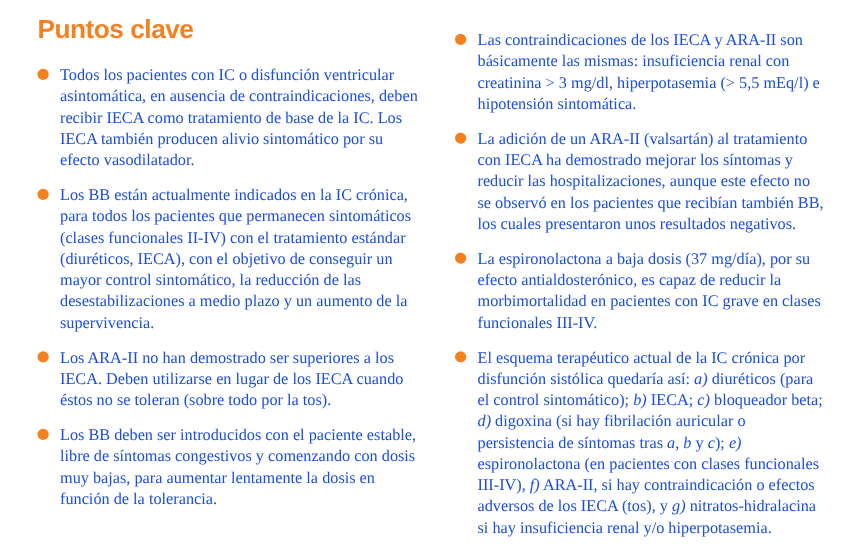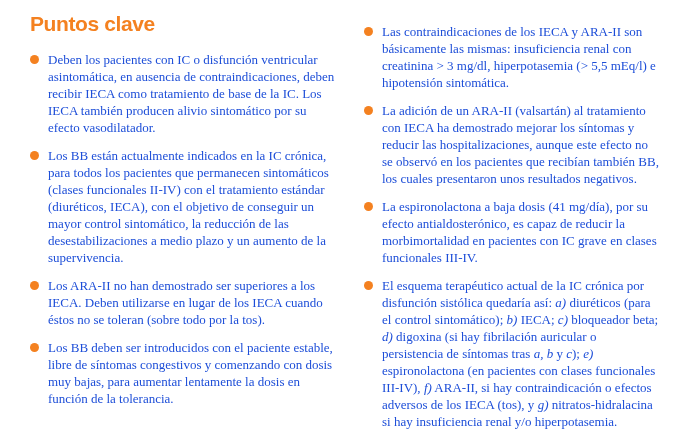--- a/index.html
+++ b/index.html
@@ -61,21 +61,21 @@
 </style>
 </head>
 <body>
 
 <div class="page">
   <div class="col col-left">
     <h1 class="title">Puntos clave</h1>
     <div class="bullet-list">
         <div class="bullet-item">
           <span class="dot"></span>
-          <span class="bullet-text"><span>Deben los pacientes con IC o disfunción ventricular asintomática, en ausencia de contraindicaciones, deben recibir IECA como tratamiento de base de la IC. Los IECA también producen alivio sintomático por su efecto vasodilatador.</span></span>
+          <span class="bullet-text"><span>Todos los pacientes con IC o disfunción ventricular asintomática, en ausencia de contraindicaciones, deben recibir IECA como tratamiento de base de la IC. Los IECA también producen alivio sintomático por su efecto vasodilatador.</span></span>
         </div>
         <div class="bullet-item">
           <span class="dot"></span>
           <span class="bullet-text"><span>Los BB están actualmente indicados en la IC crónica, para todos los pacientes que permanecen sintomáticos (clases funcionales II-IV) con el tratamiento estándar (diuréticos, IECA), con el objetivo de conseguir un mayor control sintomático, la reducción de las desestabilizaciones a medio plazo y un aumento de la supervivencia.</span></span>
         </div>
         <div class="bullet-item">
           <span class="dot"></span>
           <span class="bullet-text"><span>Los ARA-II no han demostrado ser superiores a los IECA. Deben utilizarse en lugar de los IECA cuando éstos no se toleran (sobre todo por la tos).</span></span>
         </div>
         <div class="bullet-item">
@@ -89,21 +89,21 @@
         <div class="bullet-item">
           <span class="dot"></span>
           <span class="bullet-text"><span>Las contraindicaciones de los IECA y ARA-II son básicamente las mismas: insuficiencia renal con creatinina &gt; 3 mg/dl, hiperpotasemia (&gt; 5,5 mEq/l) e hipotensión sintomática.</span></span>
         </div>
         <div class="bullet-item">
           <span class="dot"></span>
           <span class="bullet-text"><span>La adición de un ARA-II (valsartán) al tratamiento con IECA ha demostrado mejorar los síntomas y reducir las hospitalizaciones, aunque este efecto no se observó en los pacientes que recibían también BB, los cuales presentaron unos resultados negativos.</span></span>
         </div>
         <div class="bullet-item">
           <span class="dot"></span>
-          <span class="bullet-text"><span>La espironolactona a baja dosis (41 mg/día), por su efecto antialdosterónico, es capaz de reducir la morbimortalidad en pacientes con IC grave en clases funcionales III-IV.</span></span>
+          <span class="bullet-text"><span>La espironolactona a baja dosis (37 mg/día), por su efecto antialdosterónico, es capaz de reducir la morbimortalidad en pacientes con IC grave en clases funcionales III-IV.</span></span>
         </div>
         <div class="bullet-item">
           <span class="dot"></span>
           <span class="bullet-text"><span>El esquema terapéutico actual de la IC crónica por disfunción sistólica quedaría así: </span><i>a)</i><span> diuréticos (para el control sintomático); </span><i>b)</i><span> IECA; </span><i>c)</i><span> bloqueador beta; </span><i>d)</i><span> digoxina (si hay fibrilación auricular o persistencia de síntomas tras </span><i>a, b</i><span> y </span><i>c</i><span>); </span><i>e)</i><span> espironolactona (en pacientes con clases funcionales III-IV), </span><i>f)</i><span> ARA-II, si hay contraindicación o efectos adversos de los IECA (tos), y </span><i>g)</i><span> nitratos-hidralacina si hay insuficiencia renal y/o hiperpotasemia.</span></span>
         </div>
       </div>
   </div>
 </div>
 
 </body></html>

